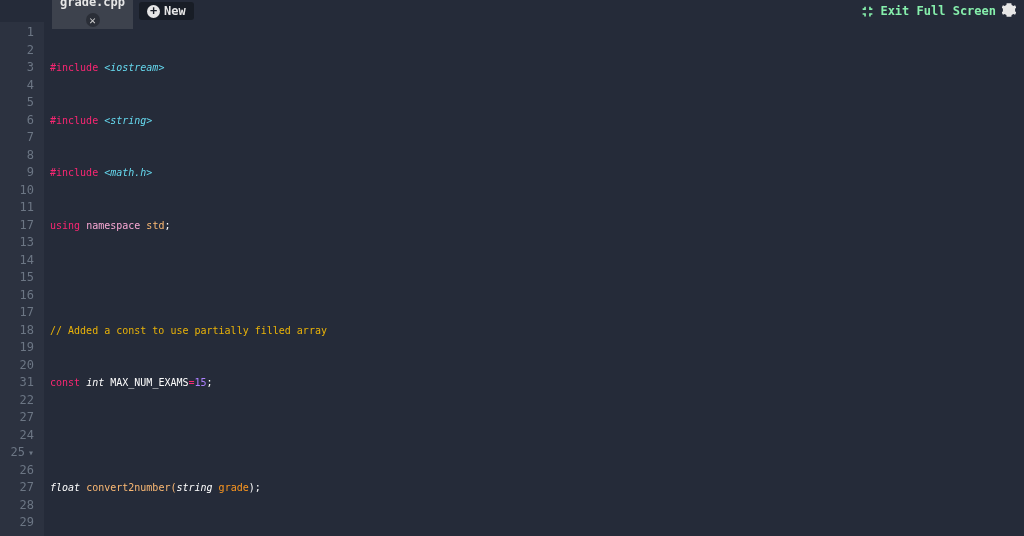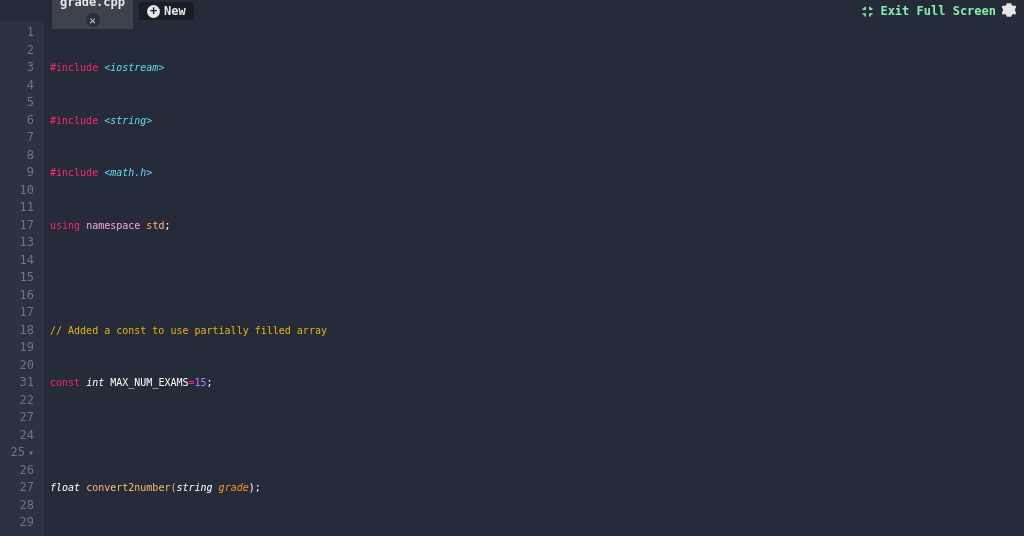--- a/index.html
+++ b/index.html
@@ -119,21 +119,21 @@
   .inc { color: #f92672; }       
   .hdr { color: #66d9ef; font-style: italic; } 
   .kw  { color: #f9a8d4; }       
   .ty  { color: #ffffff; font-style: italic; } 
   .id  { color: #fdba74; }       
   .idc { color: #fdfdfd; }       
   .cmt { color: #eab308; }       
   .num { color: #ae81ff; }       
   .op  { color: #f92672; }       
   .pn  { color: #fdfdfd; }       
-  .param { color: #fd971f; font-style: italic; } 
+  .param { color: #fd971f; } 
 </style>
 </head>
 <body>
 
 <div class="topbar">
   <div class="tab">
     <span>grade.cpp</span>
     <span class="close">✕</span>
   </div>
   <div class="newbtn">

